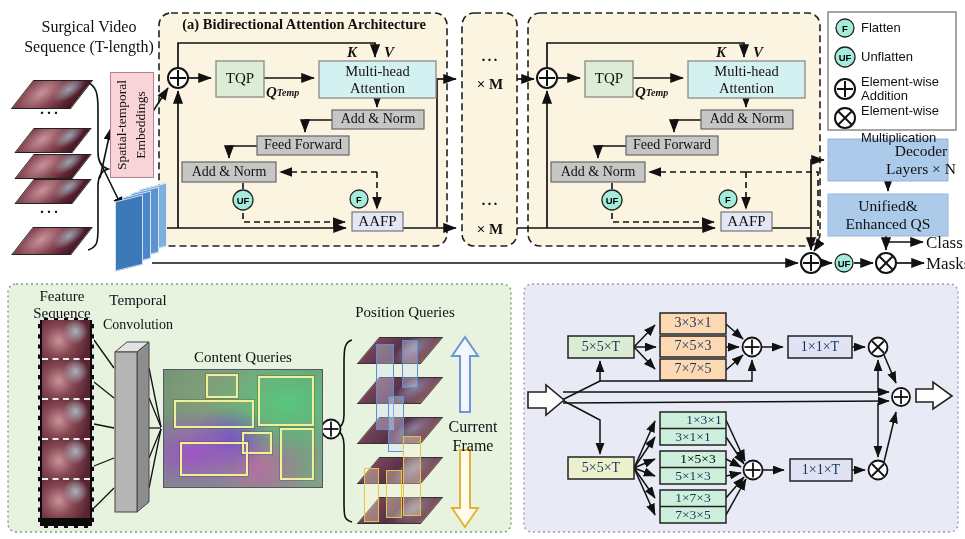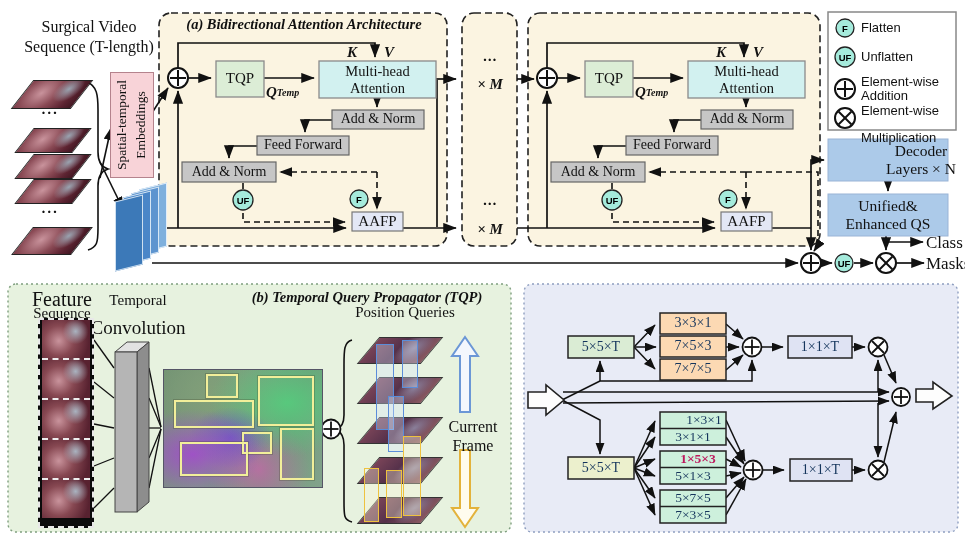--- a/index.html
+++ b/index.html
@@ -1,21 +1,21 @@
 <!DOCTYPE html>
 <html><head>
 <meta charset="utf-8">
 <style>
   html,body{margin:0;padding:0;background:#ffffff;}
   #canvas{position:relative;width:965px;height:539px;background:#fff;overflow:hidden;
           font-family:"Liberation Serif",serif;color:#111;}
   svg{position:absolute;left:0;top:0;}
   .lbl{position:absolute;display:flex;align-items:center;justify-content:center;
        text-align:center;font-family:"Liberation Serif",serif;color:#111;line-height:1.15;}
-  .bold{font-weight:bold;font-style:italic;}
+  .bold{font-weight:bold;}
   .sans{font-family:"Liberation Sans",sans-serif;}
   .frame{position:absolute;border:1px solid #222;
     background:
       radial-gradient(circle at 72% 30%, #9aa3b0 0%, rgba(120,120,140,.0) 28%),
       radial-gradient(circle at 30% 45%, #c9939c 0%, #8a4a55 40%, #5c2331 75%, #401722 100%);}
   .skew{transform:skewX(-38deg);}
   .pframe{position:absolute;border:1px solid #333;
     background:
       radial-gradient(circle at 70% 40%, #8a7f9a 0%, rgba(0,0,0,0) 35%),
       linear-gradient(100deg,#7a4458 0%,#55314a 45%,#6e4456 75%,#8a5a62 100%);}
@@ -368,25 +368,25 @@
   <span>Decoder</span>
       <span>Layers × N</span>
 </div>
 <div class="lbl" style="left:828px;top:194px;width:120px;height:42px;font-size:15.5px;flex-direction:column;">
   <span>Unified&amp;</span>
       <span>Enhanced QS</span>
 </div>
 <div class="lbl" style="left:926px;top:233px;width:42px;font-size:17px;justify-content:flex-start;">Class</div>
 <div class="lbl" style="left:926px;top:254px;width:48px;font-size:17px;justify-content:flex-start;">Masks</div>
 
-<div class="lbl bold" style="left:217px;top:289px;width:300px;font-size:14.5px;">(b) Temporal Query Propagator (TQP)</div>
-<div class="lbl" style="left:22px;top:288px;width:80px;font-size:20px;">Feature</div>
+<div class="lbl" style="left:22px;top:288px;width:80px;font-size:15px;">Feature</div>
 <div class="lbl" style="left:18px;top:305px;width:88px;font-size:15px;">Sequence</div>
 <div class="lbl" style="left:96px;top:292px;width:84px;font-size:15px;">Temporal</div>
-<div class="lbl" style="left:90px;top:317px;width:96px;font-size:19px;">Convolution</div>
+<div class="lbl" style="left:90px;top:317px;width:96px;font-size:14px;">Convolution</div>
+<div class="lbl" style="left:180px;top:349px;width:126px;font-size:15px;">Content Queries</div>
 <div class="lbl" style="left:346px;top:304px;width:118px;font-size:15px;">Position Queries</div>
 <div class="lbl" style="left:438px;top:418px;width:70px;font-size:16px;">Current</div>
 <div class="lbl" style="left:438px;top:437px;width:70px;font-size:16px;">Frame</div>
 
 <div style="position:absolute;left:38px;top:318px;width:56px;height:210px;background:#0b0b0b;border:2px dashed #e8e8e8;box-sizing:border-box;">
   <div class="stripframe"></div>
   <div class="stripframe"></div>
   <div class="stripframe"></div>
   <div class="stripframe"></div>
   <div class="stripframe" style="border-bottom:none;"></div>
@@ -423,19 +423,19 @@
 </div>
 
 <div class="lbl" style="left:568px;top:336px;width:66px;height:22px;font-size:14px;color:#15355c;">5×5×T</div>
 <div class="lbl" style="left:660px;top:313px;width:66px;height:21px;font-size:14px;color:#15355c;">3×3×1</div>
 <div class="lbl" style="left:660px;top:336px;width:66px;height:21px;font-size:14px;color:#15355c;">7×5×3</div>
 <div class="lbl" style="left:660px;top:359px;width:66px;height:21px;font-size:14px;color:#15355c;">7×7×5</div>
 <div class="lbl" style="left:788px;top:336px;width:64px;height:22px;font-size:14px;color:#15355c;">1×1×T</div>
 <div class="lbl" style="left:568px;top:457px;width:66px;height:22px;font-size:14px;color:#15355c;">5×5×T</div>
 <div class="lbl" style="left:660px;top:412px;width:88px;height:16px;font-size:13.5px;color:#15355c;">1×3×1</div>
 <div class="lbl" style="left:660px;top:429px;width:66px;height:16px;font-size:13.5px;color:#15355c;">3×1×1</div>
-<div class="lbl" style="left:660px;top:451px;width:76px;height:16px;font-size:13.5px;color:#be185d;font-weight:bold;">1×5×3</div>
+<div class="lbl" style="left:660px;top:451px;width:76px;height:16px;font-size:13.5px;color:#000000;">1×5×3</div>
 <div class="lbl" style="left:660px;top:468px;width:66px;height:16px;font-size:13.5px;color:#15355c;">5×1×3</div>
-<div class="lbl" style="left:660px;top:490px;width:66px;height:16px;font-size:13.5px;color:#15355c;">5×7×5</div>
+<div class="lbl" style="left:660px;top:490px;width:66px;height:16px;font-size:13.5px;color:#15355c;">1×7×3</div>
 <div class="lbl" style="left:660px;top:507px;width:66px;height:16px;font-size:13.5px;color:#15355c;">7×3×5</div>
 <div class="lbl" style="left:790px;top:459px;width:62px;height:22px;font-size:14px;color:#15355c;">1×1×T</div>
 
 </div>
 
 </body></html>

